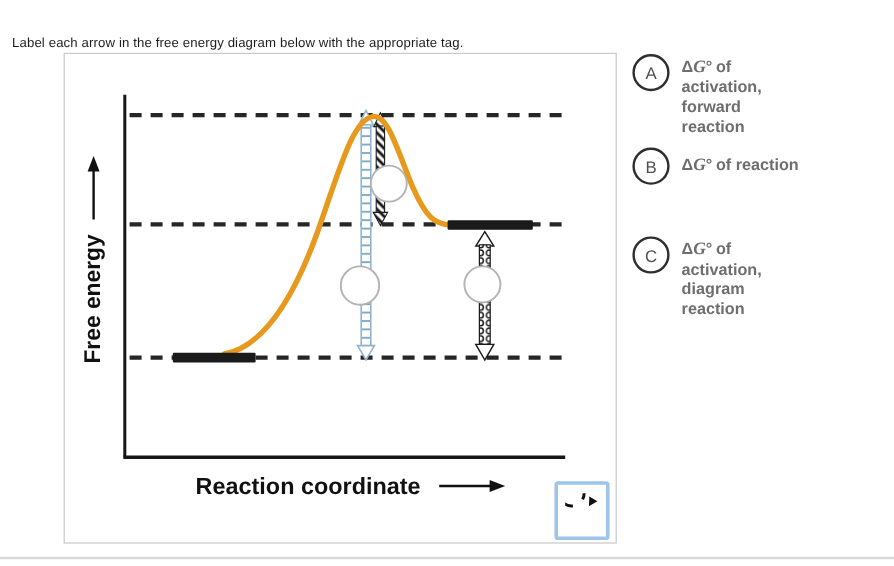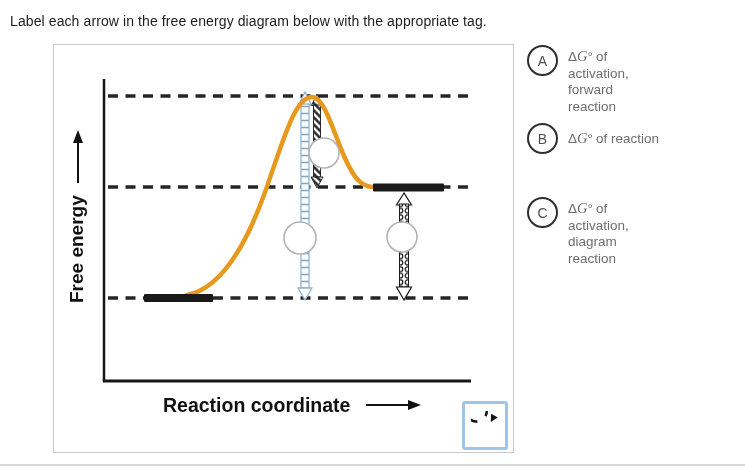--- a/index.html
+++ b/index.html
@@ -3,22 +3,22 @@
 <meta charset="utf-8">
 <style>
   html,body{margin:0;padding:0;background:#ffffff;}
   body{
     position:relative;
     width:745px;height:472px;
     font-family:"Liberation Sans", sans-serif;
     overflow:hidden;
   }
   .page-title{
-    position:absolute;left:10px;top:13px;
-    font-size:14px;color:#1d1d1d;letter-spacing:.1px;
+    position:absolute;left:10px;top:30px;
+    font-size:11px;color:#1d1d1d;letter-spacing:.1px;
   }
   .panel{
     position:absolute;left:53px;top:44px;
     width:461px;height:409px;
     background:#ffffff;border:1px solid #c9c9c9;
     box-sizing:border-box;
   }
   .panel svg.diagram{position:absolute;left:0;top:0;}
   .reset-btn{
     position:absolute;left:408px;top:356px;
@@ -41,21 +41,21 @@
   .tag-circle{
     width:31px;height:31px;border-radius:50%;
     border:2.5px solid #2e2e2e;background:#ffffff;
     box-sizing:border-box;
     display:flex;align-items:center;justify-content:center;
     font-size:14px;color:#4f4f4f;
     flex:0 0 auto;cursor:grab;
   }
   .tag-label{
     font-size:13.5px;line-height:16.5px;color:#6e6e6e;
-    width:86px;padding-top:3px;
+    width:86px;padding-top:3px;font-weight:bold;
   }
   .tag-label.oneline{width:auto;white-space:nowrap;padding-top:0;}
   .formula{margin-right:3px;}
   .formula .gi{
     font-family:"Liberation Serif", serif;
     font-style:italic;font-size:14.5px;
   }
 </style>
 </head>
 <body>

